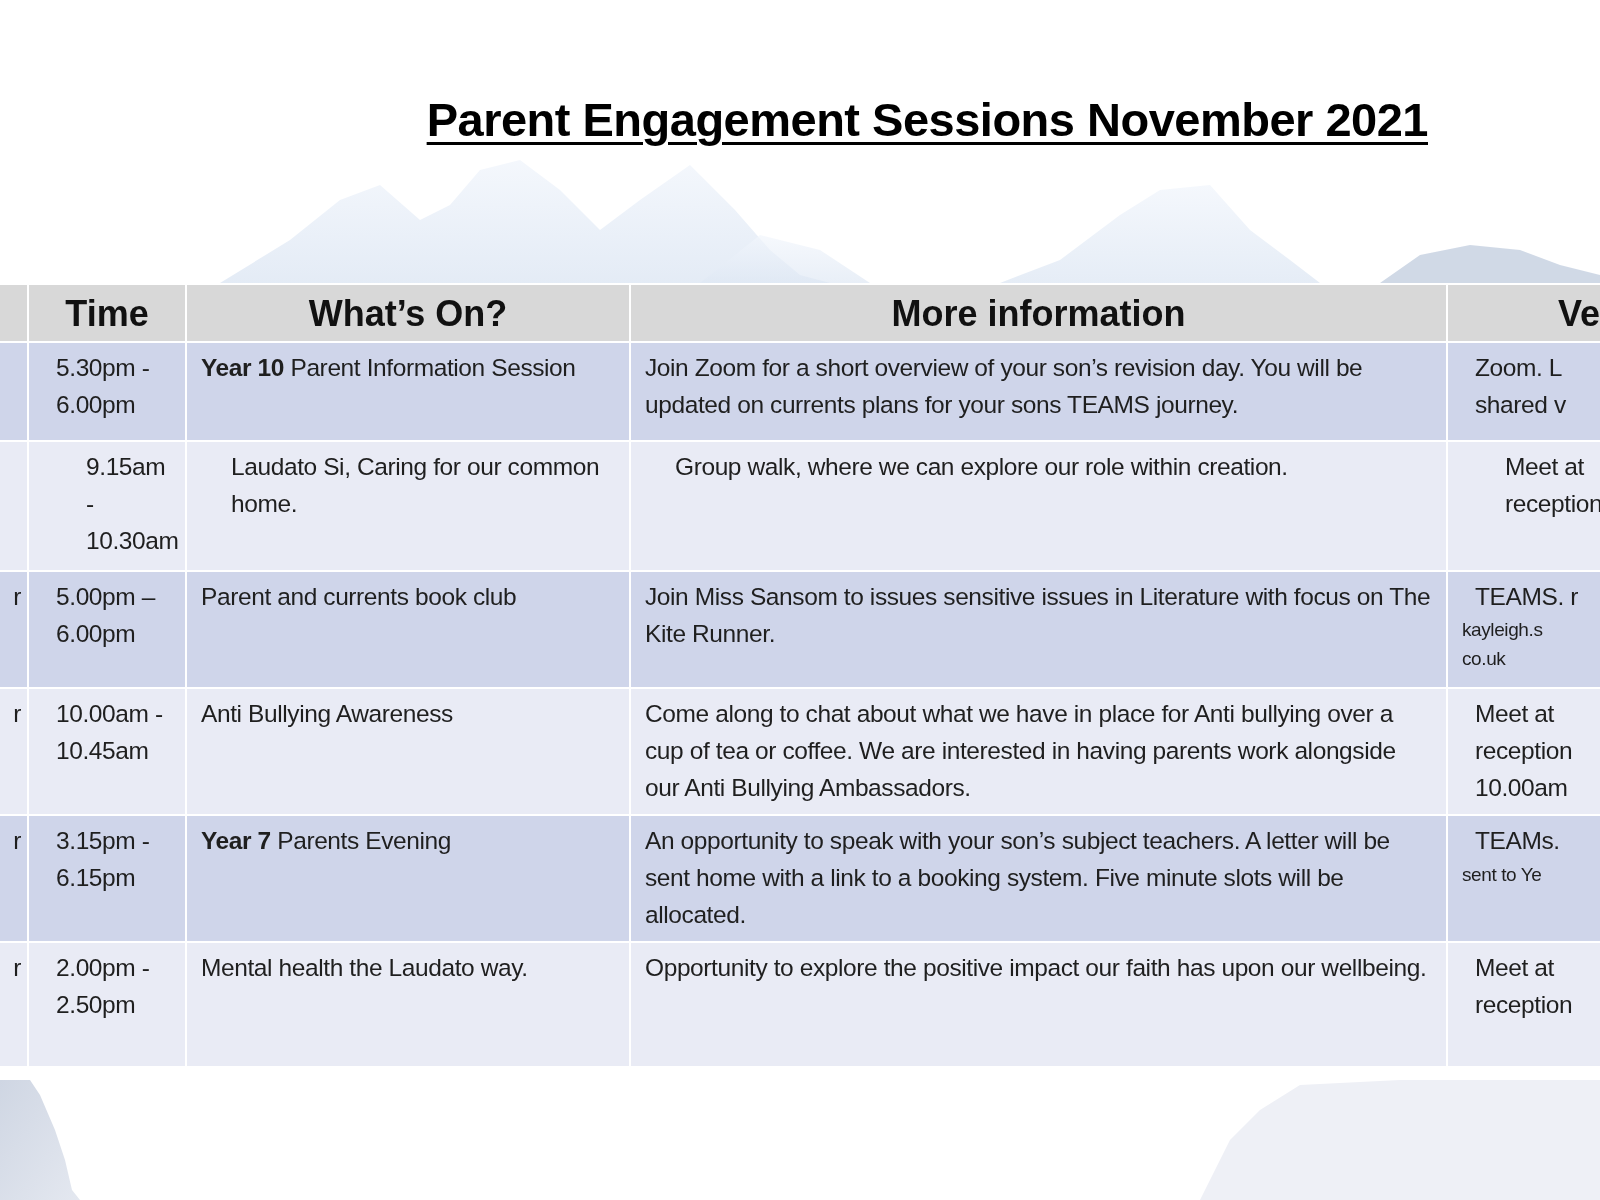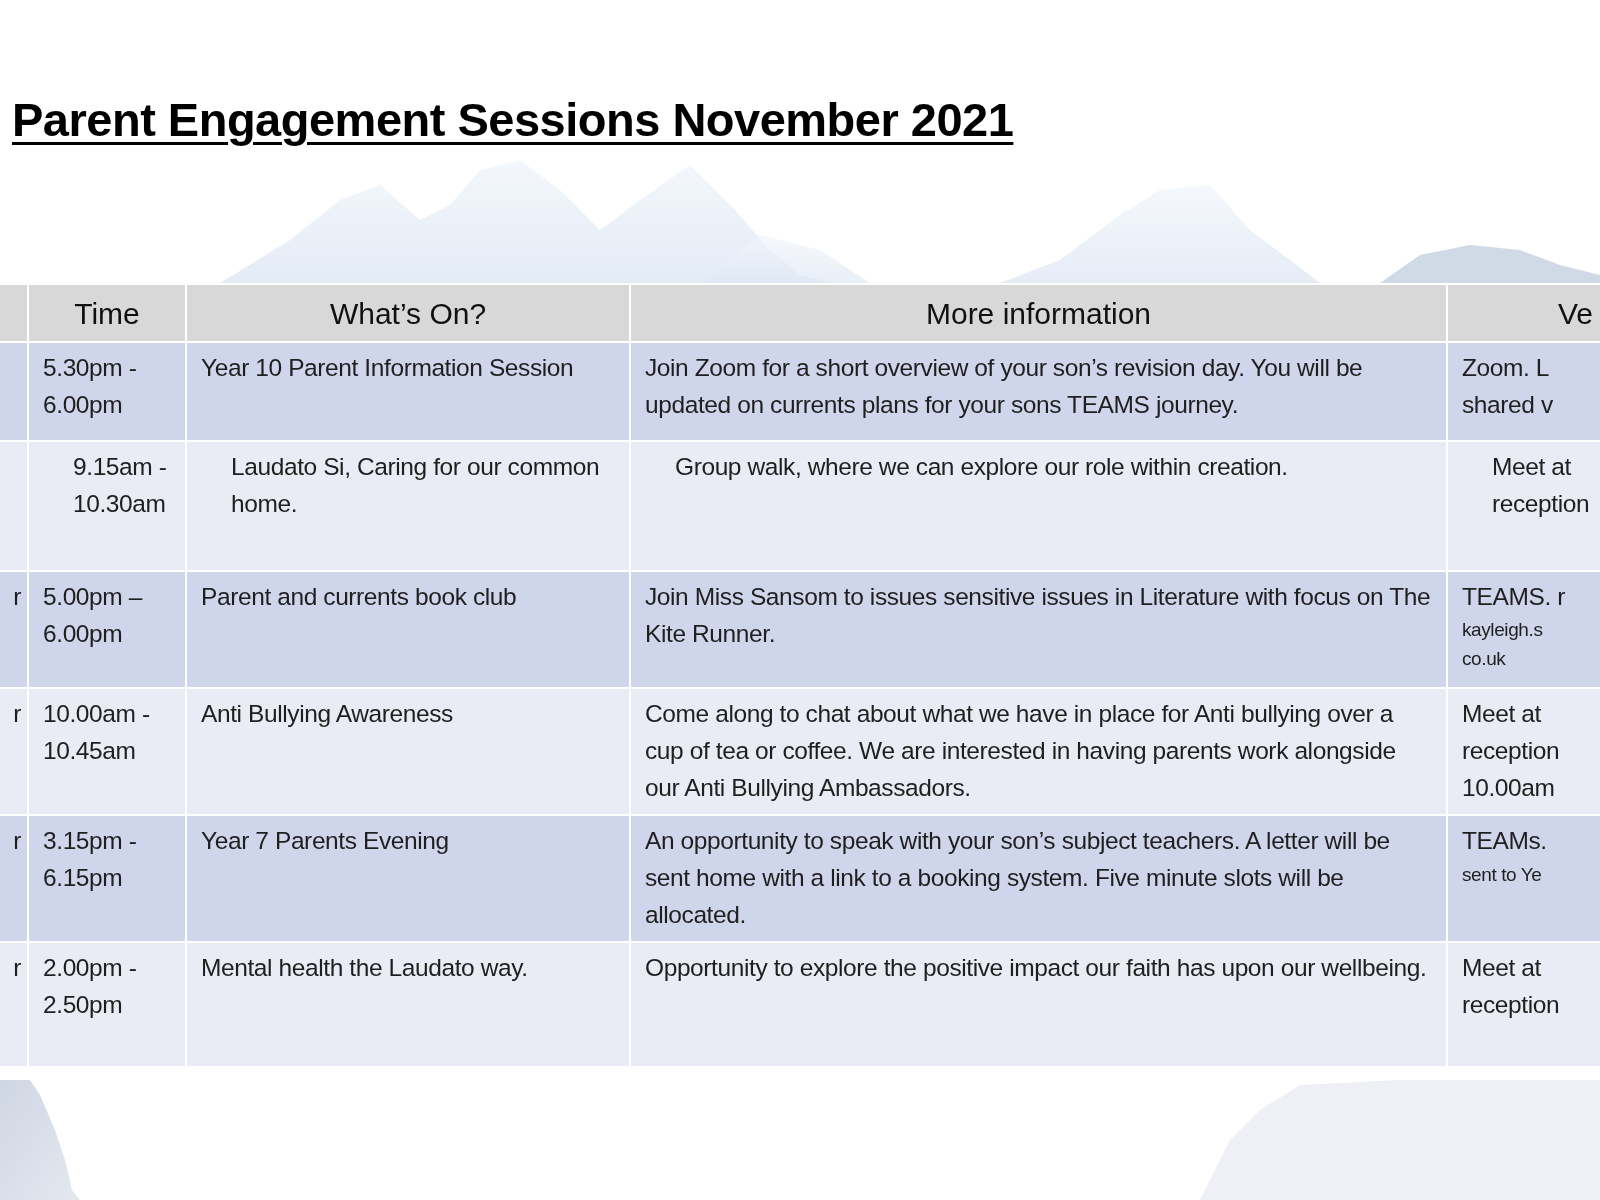--- a/index.html
+++ b/index.html
@@ -14,23 +14,22 @@
     overflow: hidden;
     background: #ffffff;
   }
   .bg-mountains {
     position: absolute; left: 0; top: 0; width: 1600px; height: 1200px;
     z-index: 0;
   }
   .title {
     position: absolute;
     left: 0; width: 1428px; top: 92px;
-    text-align: left;
+    text-align: right;
     z-index: 2;
-    padding-left: 45px;
   }
   .title span {
     font-family: "Liberation Sans", sans-serif;
     font-weight: bold;
     font-size: 47px;
     color: #000;
     text-decoration: underline;
     text-decoration-thickness: 3px;
     text-underline-offset: 6px;
     letter-spacing: -0.5px;
@@ -61,43 +60,43 @@
     font-family: "Liberation Sans", sans-serif;
     font-size: 24.5px;
     line-height: 37px;
     padding: 6px 14px 0 14px;
     letter-spacing: -0.4px;
     overflow: hidden;
     white-space: normal;
   }
   th {
     background: #d8d8d8;
-    font-weight: normal;
-    font-size: 30px;
+    font-weight: bold;
+    font-size: 36px;
     height: 56px;
     padding: 0 8px;
     vertical-align: middle;
     text-align: center;
     color: #111;
     letter-spacing: 0;
   }
   tr.dark td  { background: #cfd5ea; }
   tr.light td { background: #e9ebf5; }
   tr.r1 td { height: 91px; }
   tr.r2 td { height: 122px; padding-left: 44px; }
   tr.r3 td { height: 109px; }
   tr.r4 td { height: 119px; }
   tr.r5 td { height: 119px; }
   tr.r6 td { height: 117px; }
   td.day { text-align: right; padding-right: 6px; }
   td.venue-cell { white-space: nowrap; }
   .small { font-size: 19px; line-height: 29px; display: block; }
   .small-tight { font-size: 19px; line-height: 32px; display: block; }
-  b { font-weight: normal; margin-top: 40px; }
-  .line { display: block; }
+  b { font-weight: bold; margin-top: 40px; }
+  .line { display: block; margin-left: 13px; }
 </style>
 </head>
 <body>
 
 <div class="slide">
 
   <svg class="bg-mountains" viewBox="0 0 1600 1200" xmlns="http://www.w3.org/2000/svg">
     <defs>
       <linearGradient id="mtn" x1="0" y1="0" x2="0" y2="1">
         <stop offset="0" stop-color="#f2f6fc"></stop>

